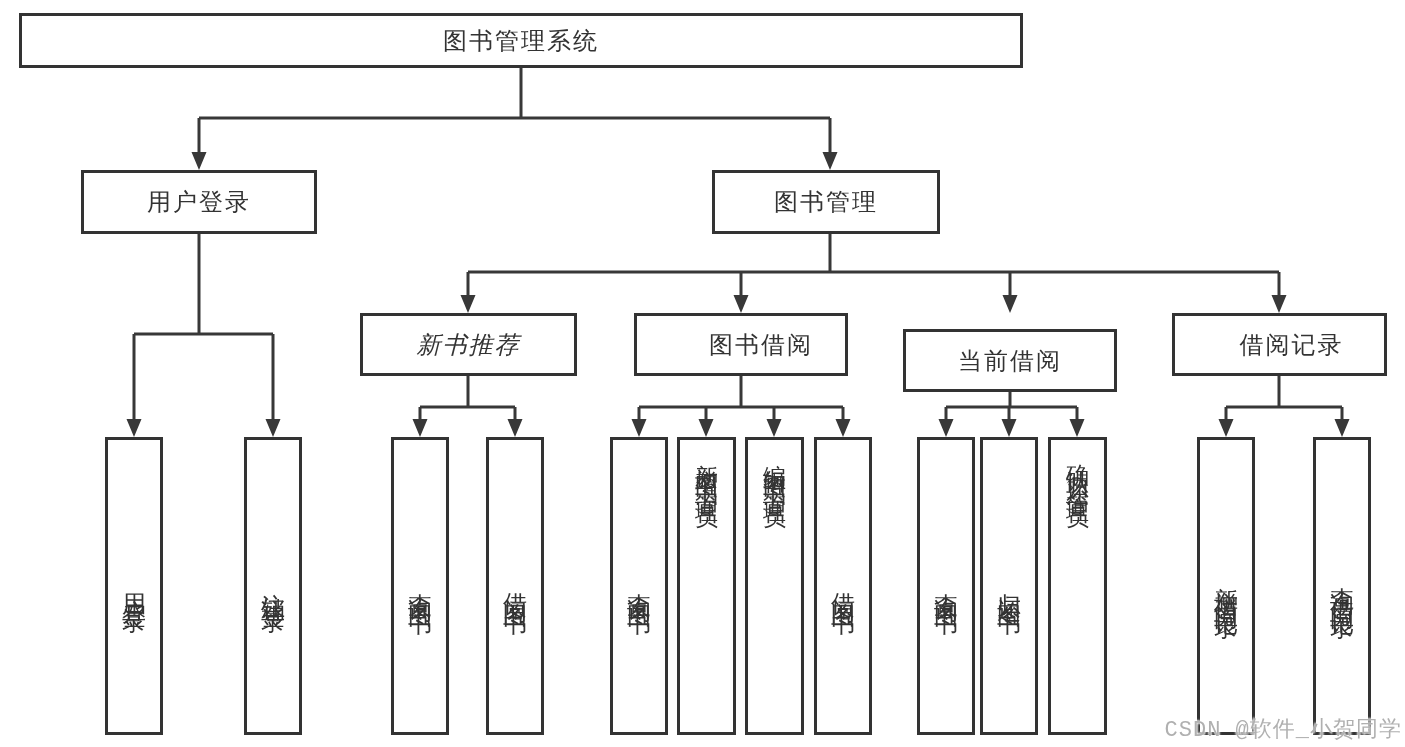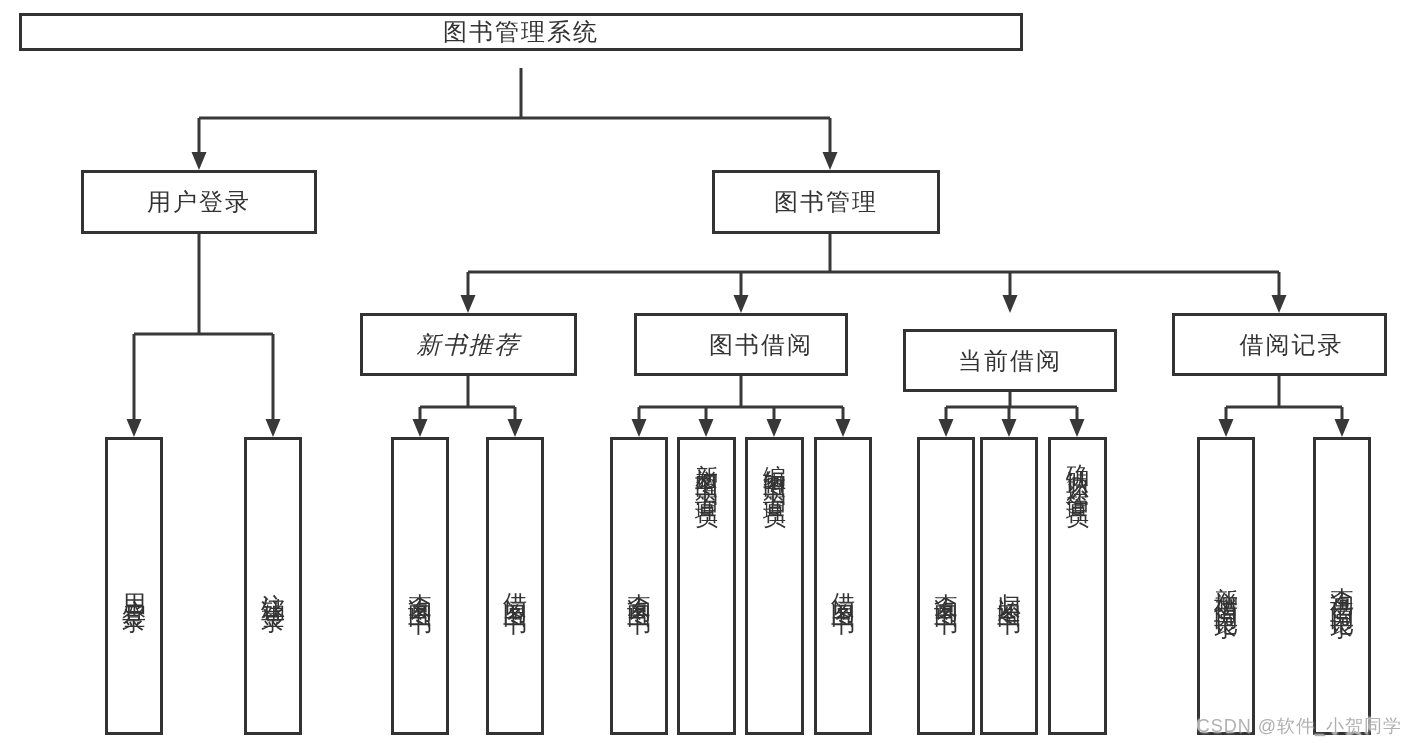--- a/index.html
+++ b/index.html
@@ -48,25 +48,26 @@
     justify-content: flex-start;
     padding-top: 6px;
     font-size: 23px;
     letter-spacing: 6px;
   }
   .watermark {
     position: absolute;
     right: 3px;
     top: 714px;
     z-index: 5;
-    font-size: 18px;
+    font-size: 22px;
     color: #b0b0b0;
     letter-spacing: 1px;
     white-space: nowrap;
     text-shadow: 1px 1px 2px #ffffff, -1px -1px 2px #ffffff;
+    font-family: Liberation Mono, monospace;
   }
 </style>
 </head>
 <body>
 
 <div class="stage">
 
   <svg class="edges" width="1405" height="747" viewBox="0 0 1405 747">
 
     <path d="M521,68 V118 M199,118 H830 M199,118 V154 M830,118 V154" fill="none" stroke="#383838" stroke-width="3"></path>
@@ -84,21 +85,21 @@
     <path d="M741,376 V407 M639,407 H843 M639,407 V421 M706,407 V421 M774,407 V421 M843,407 V421" fill="none" stroke="#383838" stroke-width="3"></path>
     <path d="M639,437 l-7.5,-18 h15 Z M706,437 l-7.5,-18 h15 Z M774,437 l-7.5,-18 h15 Z M843,437 l-7.5,-18 h15 Z" fill="#383838" stroke="none"></path>
 
     <path d="M1010,376 V407 M946,407 H1077 M946,407 V421 M1009,407 V421 M1077,407 V421" fill="none" stroke="#383838" stroke-width="3"></path>
     <path d="M946,437 l-7.5,-18 h15 Z M1009,437 l-7.5,-18 h15 Z M1077,437 l-7.5,-18 h15 Z" fill="#383838" stroke="none"></path>
 
     <path d="M1279,376 V407 M1226,407 H1342 M1226,407 V421 M1342,407 V421" fill="none" stroke="#383838" stroke-width="3"></path>
     <path d="M1226,437 l-7.5,-18 h15 Z M1342,437 l-7.5,-18 h15 Z" fill="#383838" stroke="none"></path>
   </svg>
 
-  <div class="box hbox" style="left:19px; top:13px; width:1004px; height:38px;text-align:center;">图书管理系统</div>
+  <div class="box hbox" style="left:19px; top:13px; width:1004px; height:55px;text-align:center;">图书管理系统</div>
 
   <div class="box hbox" style="left:81px; top:170px; width:236px; height:64px;">用户登录</div>
   <div class="box hbox" style="left:712px; top:170px; width:228px; height:64px;">图书管理</div>
 
   <div class="box hbox" style="left:360px; top:313px; width:217px; height:63px;font-style:italic;">新书推荐</div>
   <div class="box hbox" style="left:634px; top:313px; width:214px; height:63px;padding-left:40px;">图书借阅</div>
   <div class="box hbox" style="left:903px; top:313px; width:214px; height:63px;margin-top:16px;">当前借阅</div>
   <div class="box hbox" style="left:1172px; top:313px; width:215px; height:63px;padding-left:24px;">借阅记录</div>
 
   <div class="box vbox" style="left:105px; top:437px; width:58px; height:298px;">用户登录</div>

